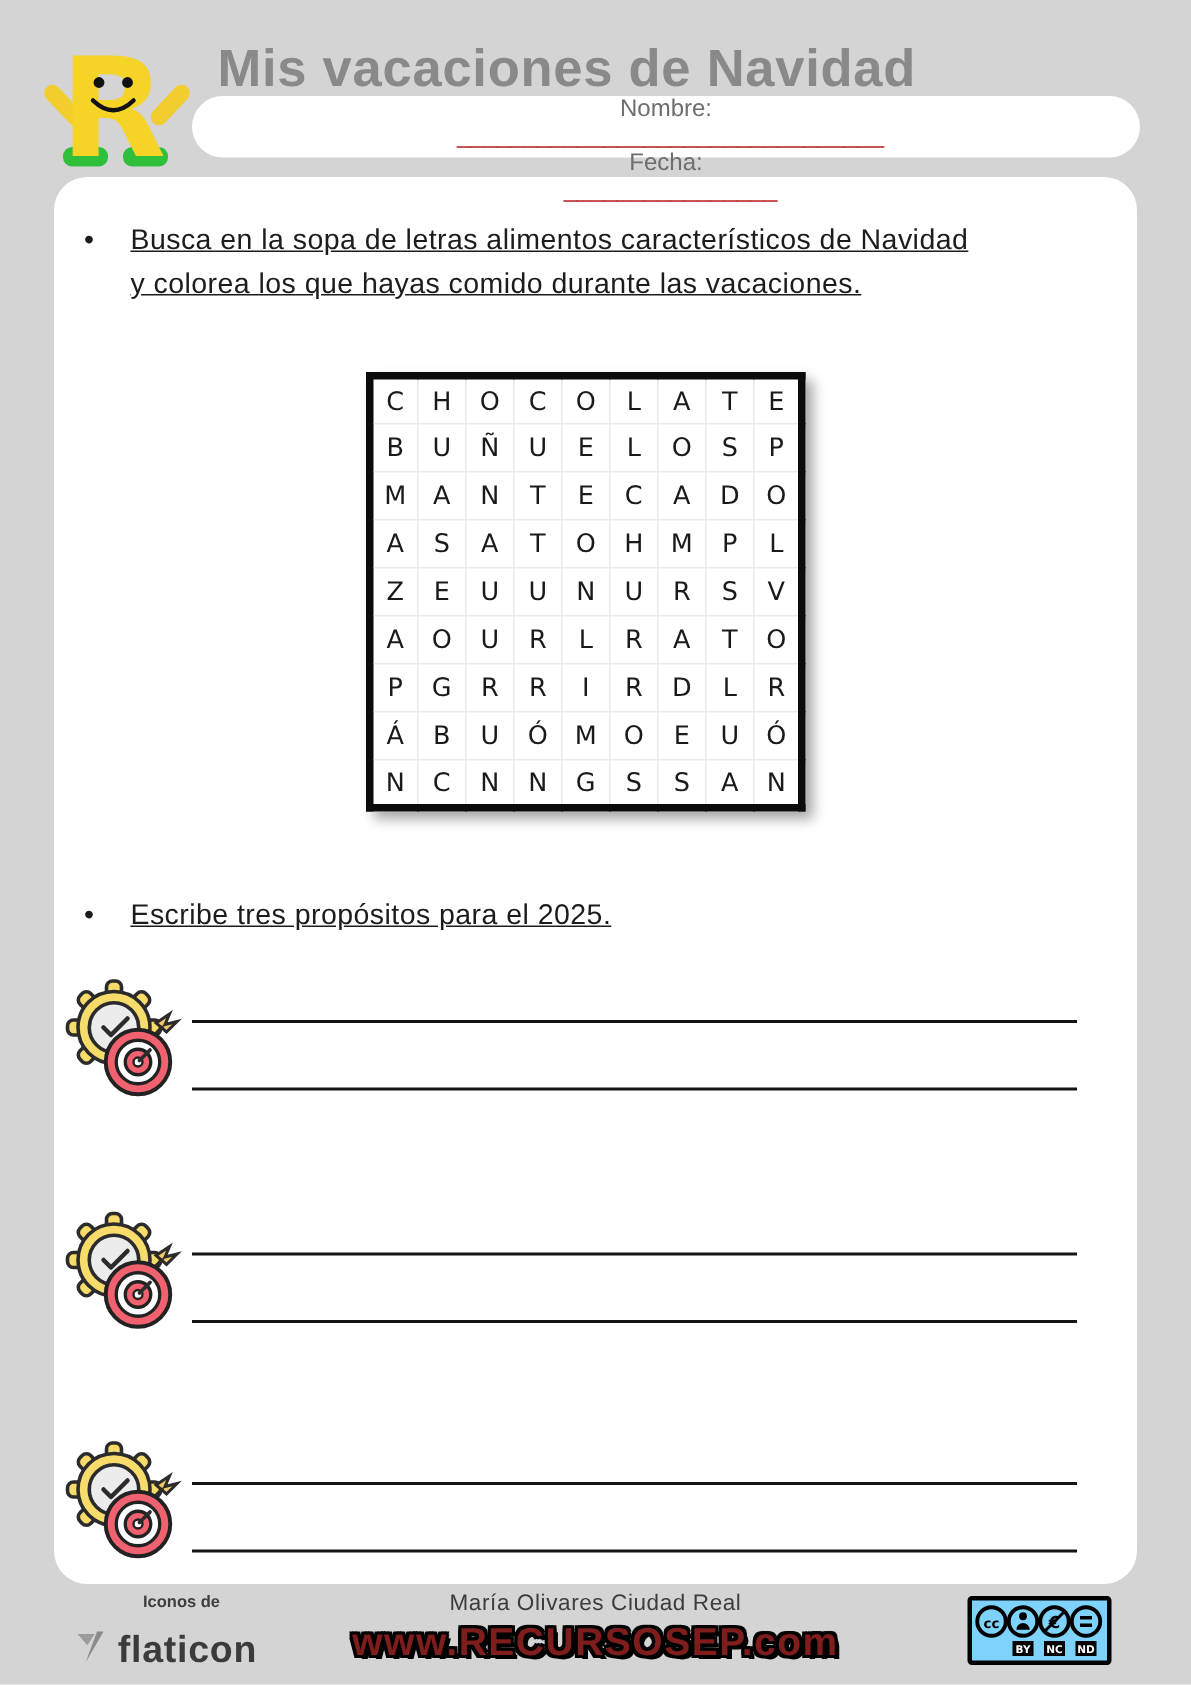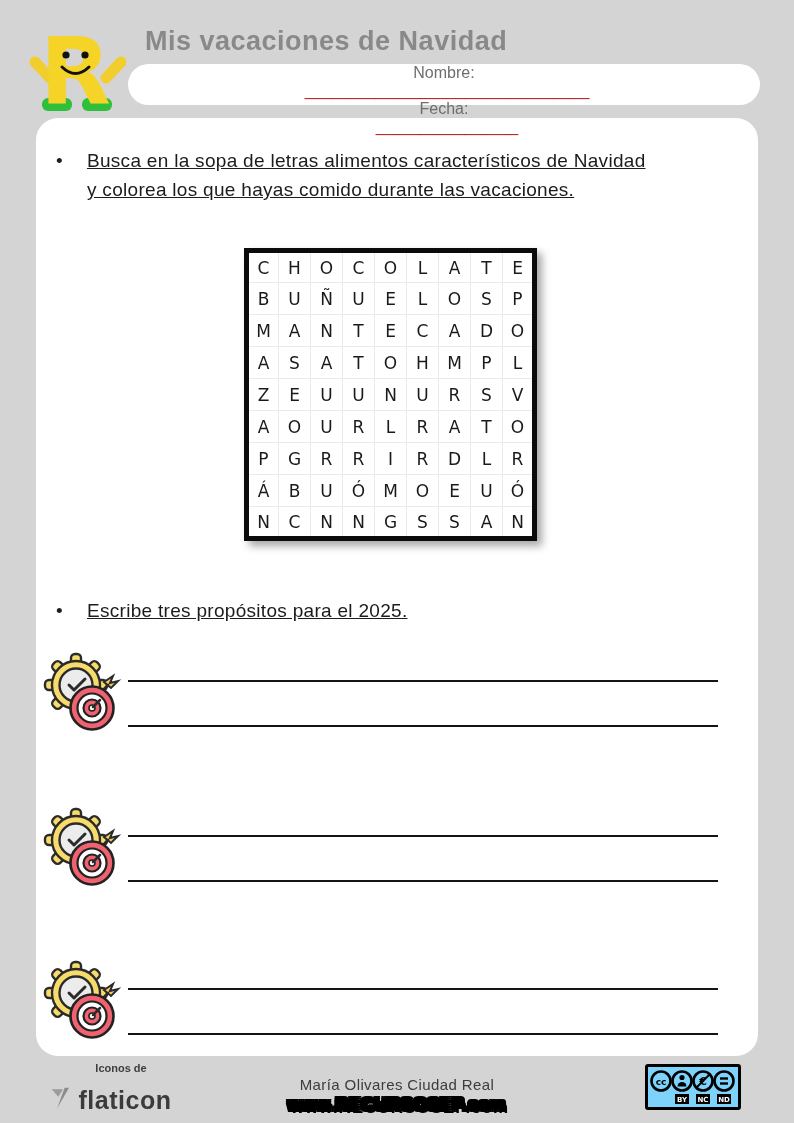--- a/index.html
+++ b/index.html
@@ -9,21 +9,21 @@
     background:#d4d4d4;
     font-family:"Liberation Sans", sans-serif;
     position:relative;
     overflow:hidden;
   }
 
   
   .mascot { position:absolute; left:26px; top:16px; width:104px; height:96px; z-index:3; }
   .page-title {
     position:absolute; left:145px; top:26px;
-    font-size:27px; font-weight:bold; color:#898989; letter-spacing:.5px;
+    font-size:35px; font-weight:bold; color:#898989; letter-spacing:.5px;
   }
   .name-bar {
     position:absolute; left:128px; top:64px; width:632px; height:41px;
     background:#ffffff; border-radius:21px;
     display:flex; align-items:center; padding:0 24px;
     font-size:16px; color:#6e6e6e; z-index:2;flex-direction:column;
   }
   .name-bar .blank { color:#b91c1c; letter-spacing:0; margin-left:6px; white-space:nowrap; }
   .name-bar .spacer { flex:1; }
 
@@ -70,26 +70,26 @@
   .goal-line { position:absolute; left:0; right:0; border-top:2px solid #141414; }
   .line-a { top:30px; }
   .line-b { top:75px; }
 
   
   .footer { position:absolute; left:0; top:1056px; width:794px; height:82px; }
   .flaticon-credit { position:absolute; left:40px; top:6px; width:140px; text-align:center; color:#3e3e3e; }
   .flaticon-small { font-size:11px; font-weight:bold; margin-left:22px; }
   .flaticon-row { display:flex; align-items:flex-start; justify-content:center; gap:4px;margin-top:12px; }
   .flaticon-name { font-size:25px; font-weight:bold; color:#3b3b3b; letter-spacing:.5px; }
-  .footer-center { position:absolute; left:197px; top:20px; width:400px; text-align:center; }
+  .footer-center { position:absolute; left:197px; top:4px; width:400px; text-align:center; }
   .author { font-size:15px; color:#3c3c3c; letter-spacing:.4px; }
   .website {
     margin-top:2px;
-    font-size:17px; font-weight:800; letter-spacing:1px;
-    color:#000000;
+    font-size:26px; font-weight:800; letter-spacing:1px;
+    color:#7f1d1d;
     text-shadow:
       -2px -2px 0 #000, 2px -2px 0 #000, -2px 2px 0 #000, 2px 2px 0 #000,
       0 -2px 0 #000, 0 2px 0 #000, -2px 0 0 #000, 2px 0 0 #000,
       3px 3px 0 #000;
   }
   .cc-badge {
     position:absolute; left:645px; top:8px; width:96px; height:46px;
     background:#7dd3fc; border:3px solid #000; border-radius:3px;
     display:flex; align-items:center; justify-content:center;
   }

